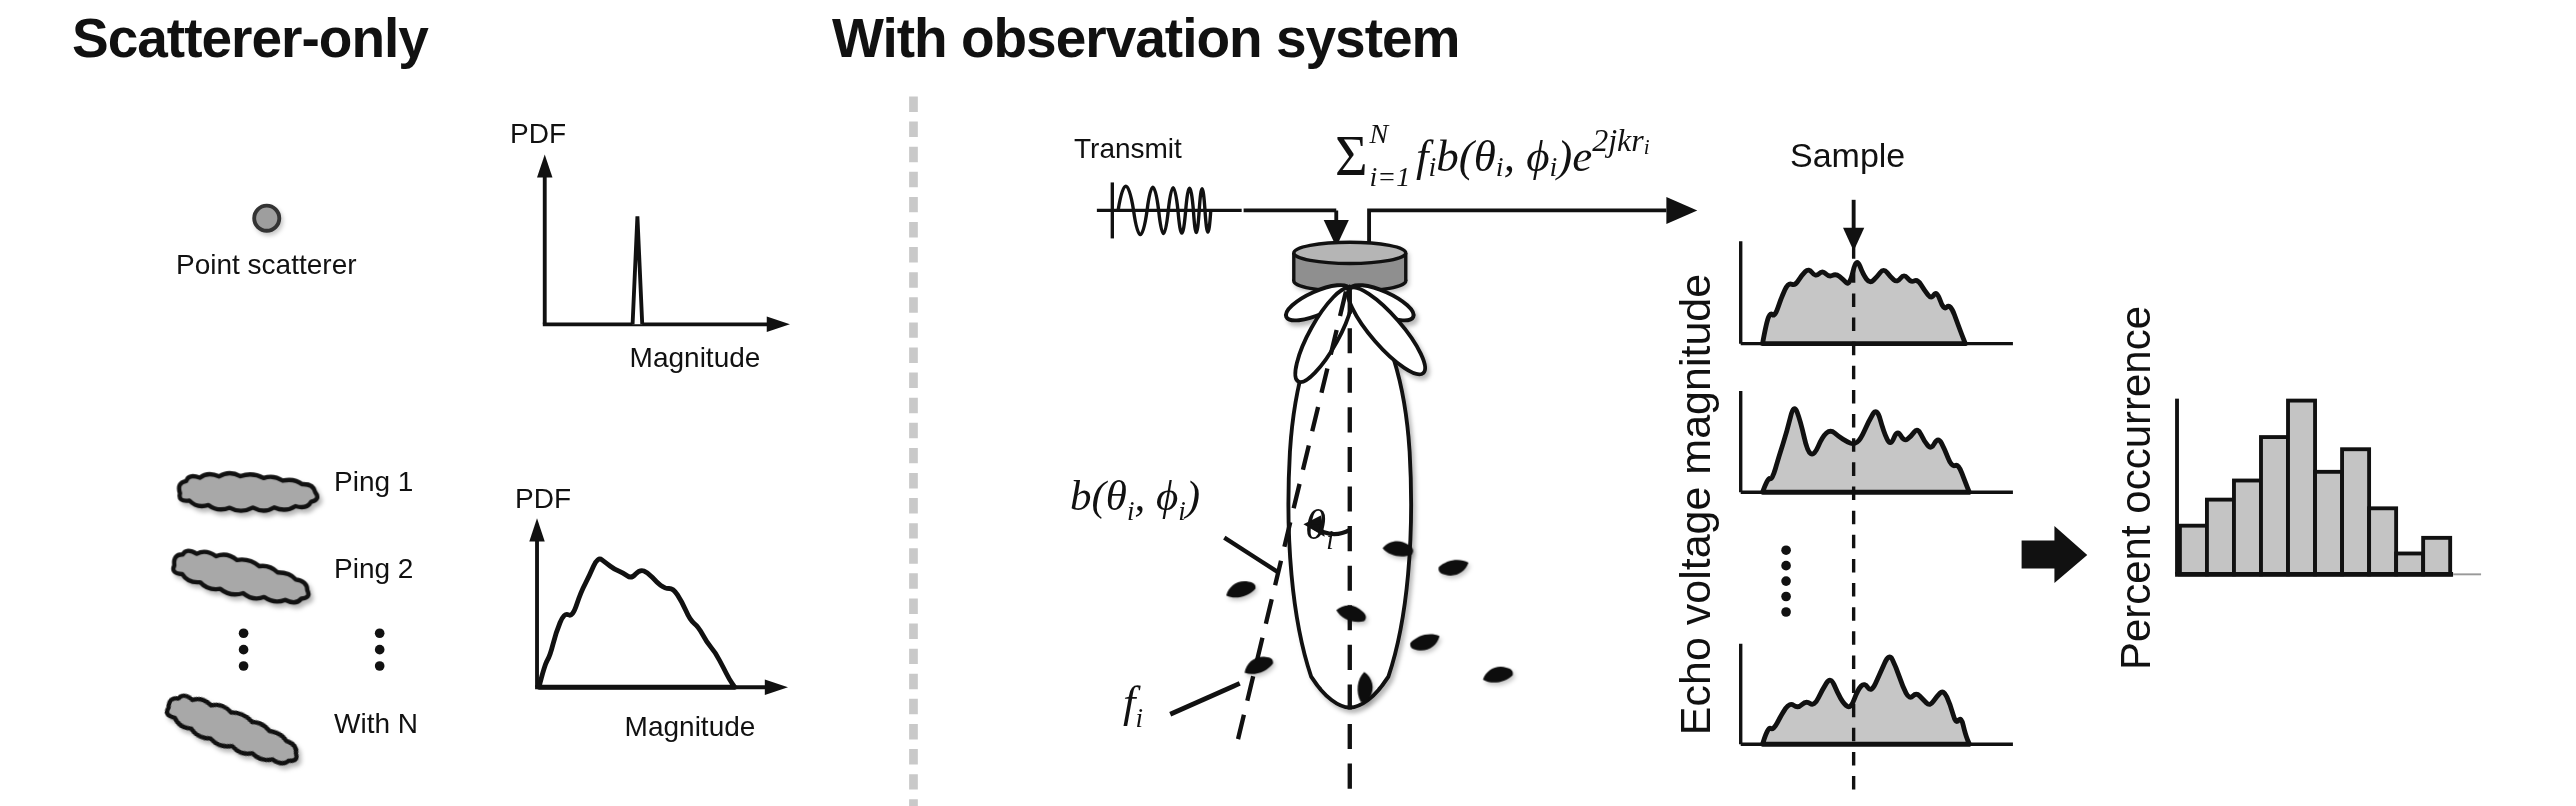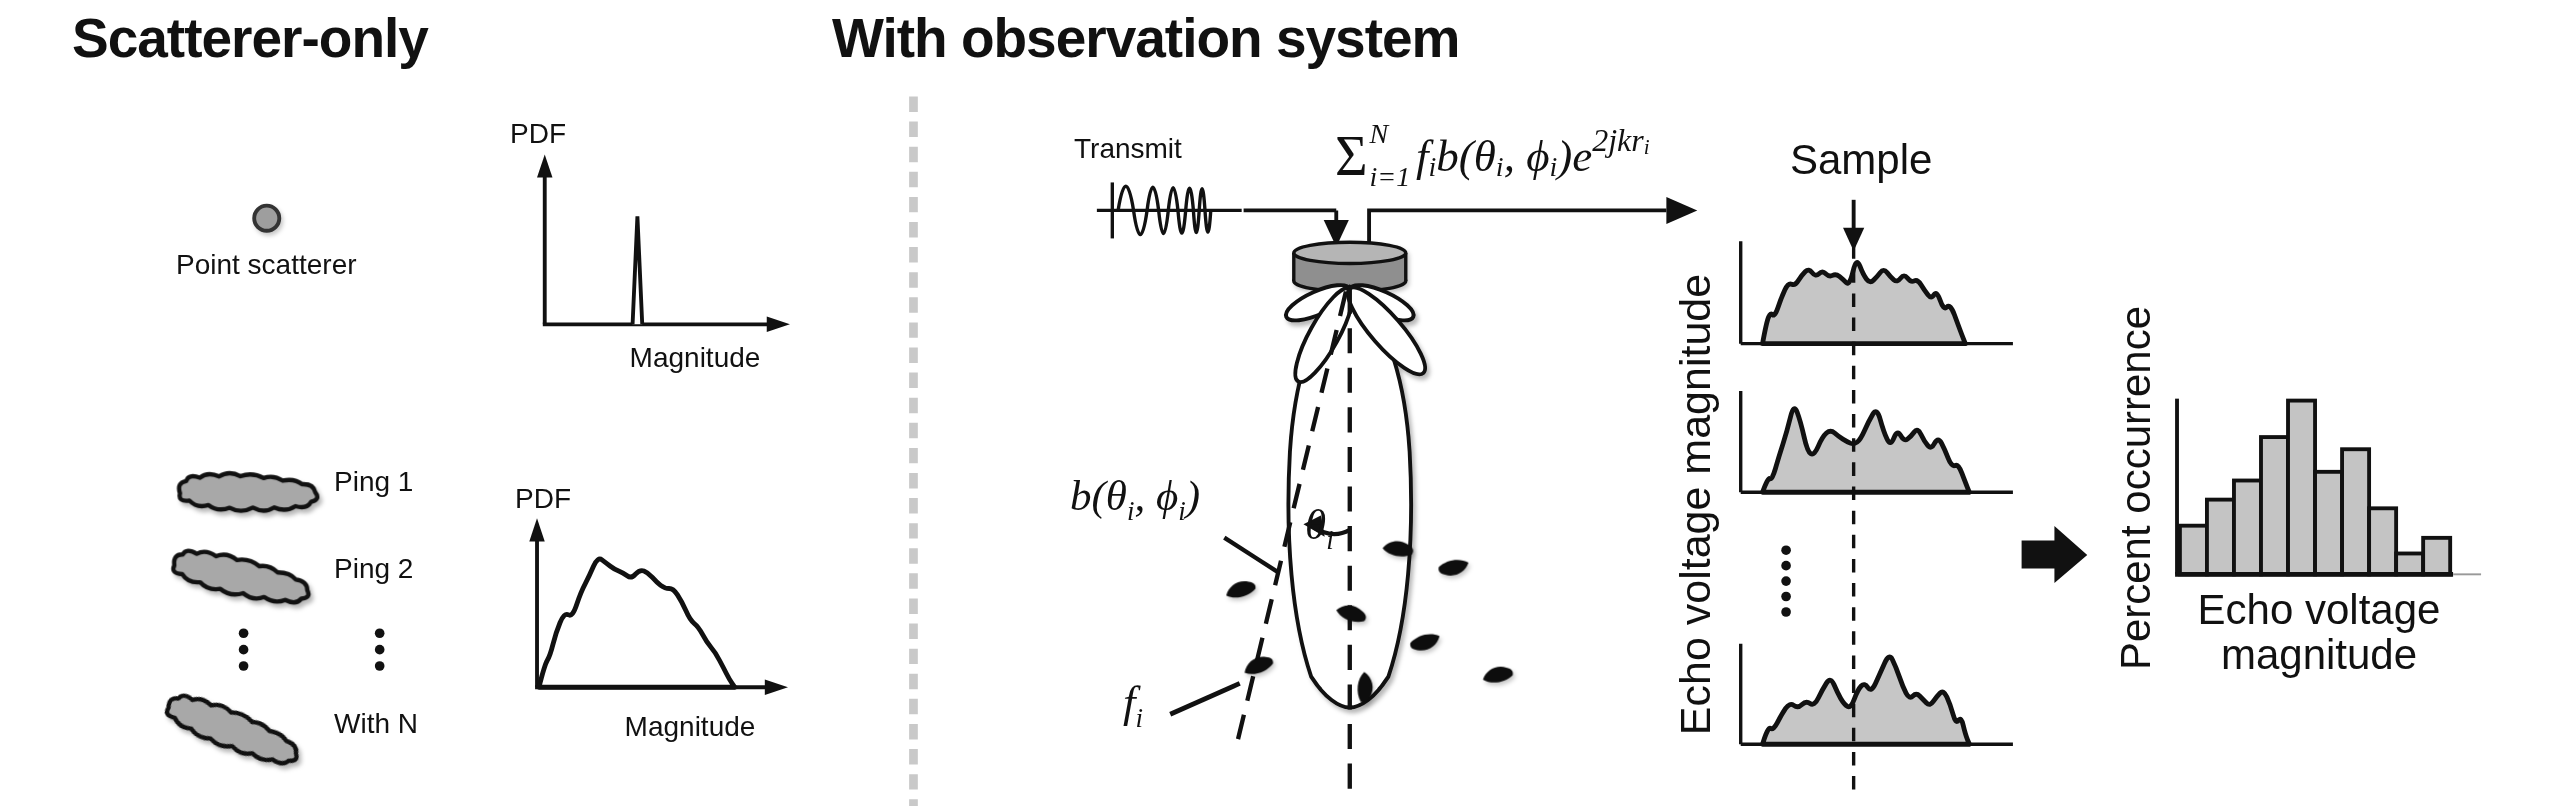--- a/index.html
+++ b/index.html
@@ -193,25 +193,21 @@
   </div>
 
   <div class="lbl math" style="left:1305px;top:500px;font-size:43px">
     <span>θ</span><sub style="font-size:27px">i</sub>
   </div>
 
   <div class="lbl math" style="left:1123px;top:676px;font-size:45px">
     <span>f</span><sub style="font-size:27px">i</sub>
   </div>
 
-  <div class="lbl" style="left:1790px;top:136px;font-size:42px">Sample</div>
+  <div class="lbl" style="left:1790px;top:136px;font-size:34px">Sample</div>
 
   <div class="vlabel" style="left:1415px;top:483px;width:560px;height:43px;line-height:43px;font-size:43px">Echo voltage magnitude</div>
 
   <div class="vlabel" style="left:1943px;top:467px;width:386px;height:42px;line-height:42px;font-size:42px">Percent occurrence</div>
 
-  <div class="lbl center" style="left:2184px;top:587px;width:270px;font-size:42px;line-height:1.08">
-    <span style="display:block">Echo voltage</span>
-    <span style="display:block">magnitude</span>
-  </div>
 
 </div>
 
 
 </body></html>

